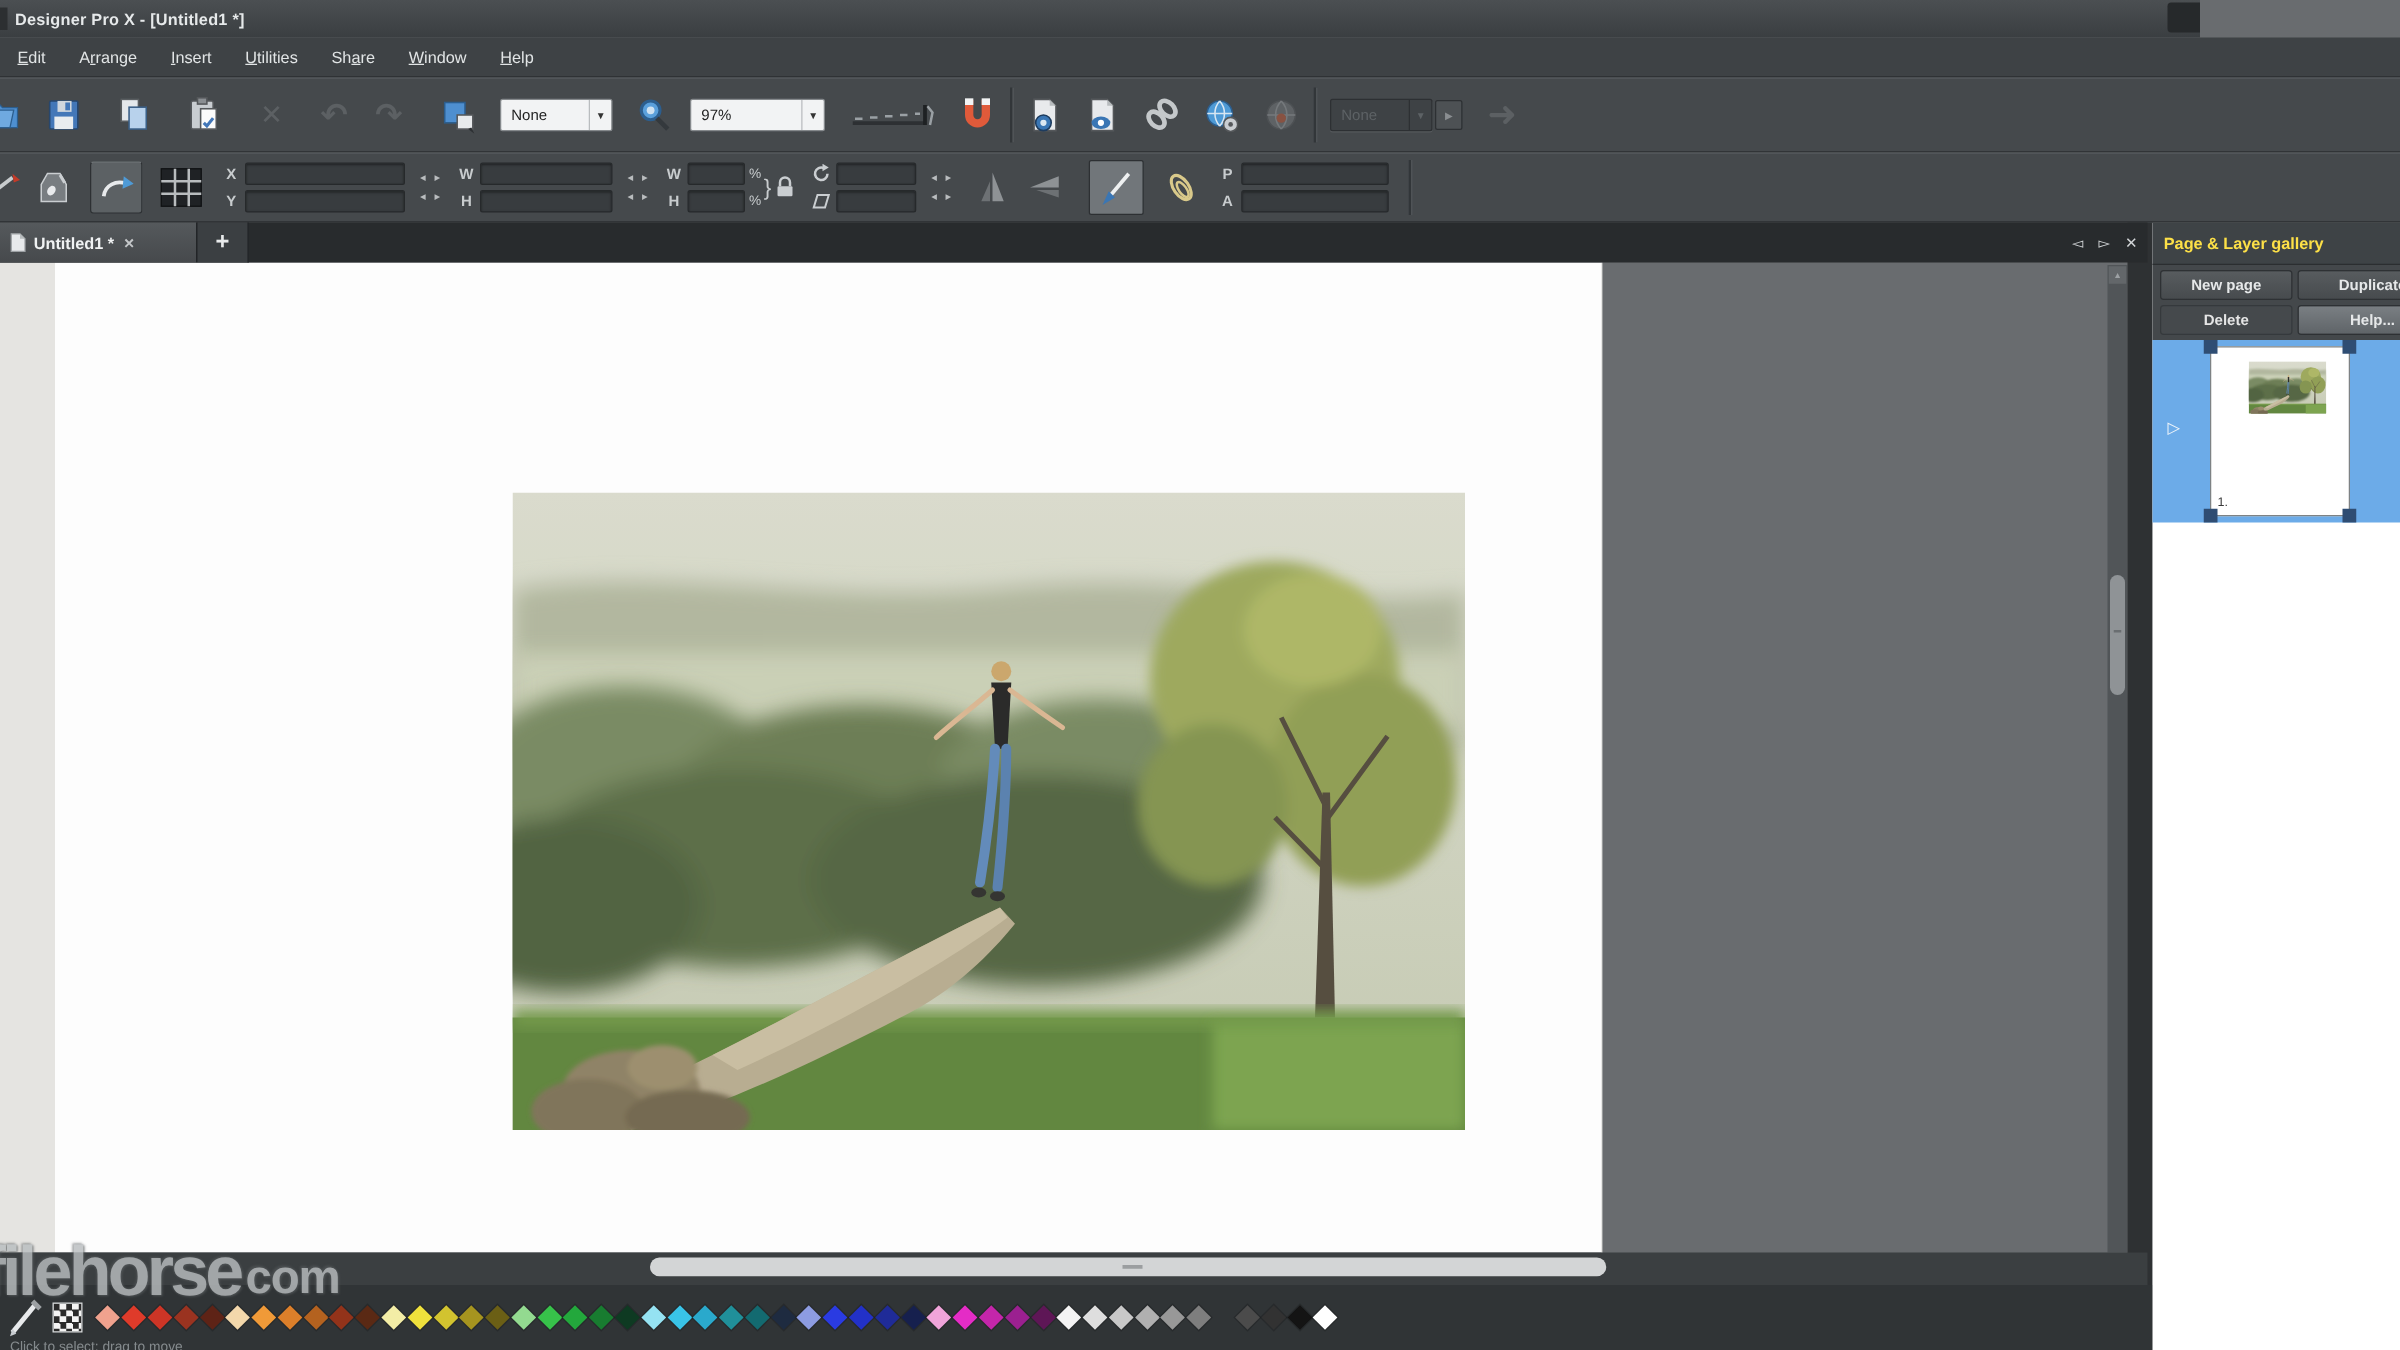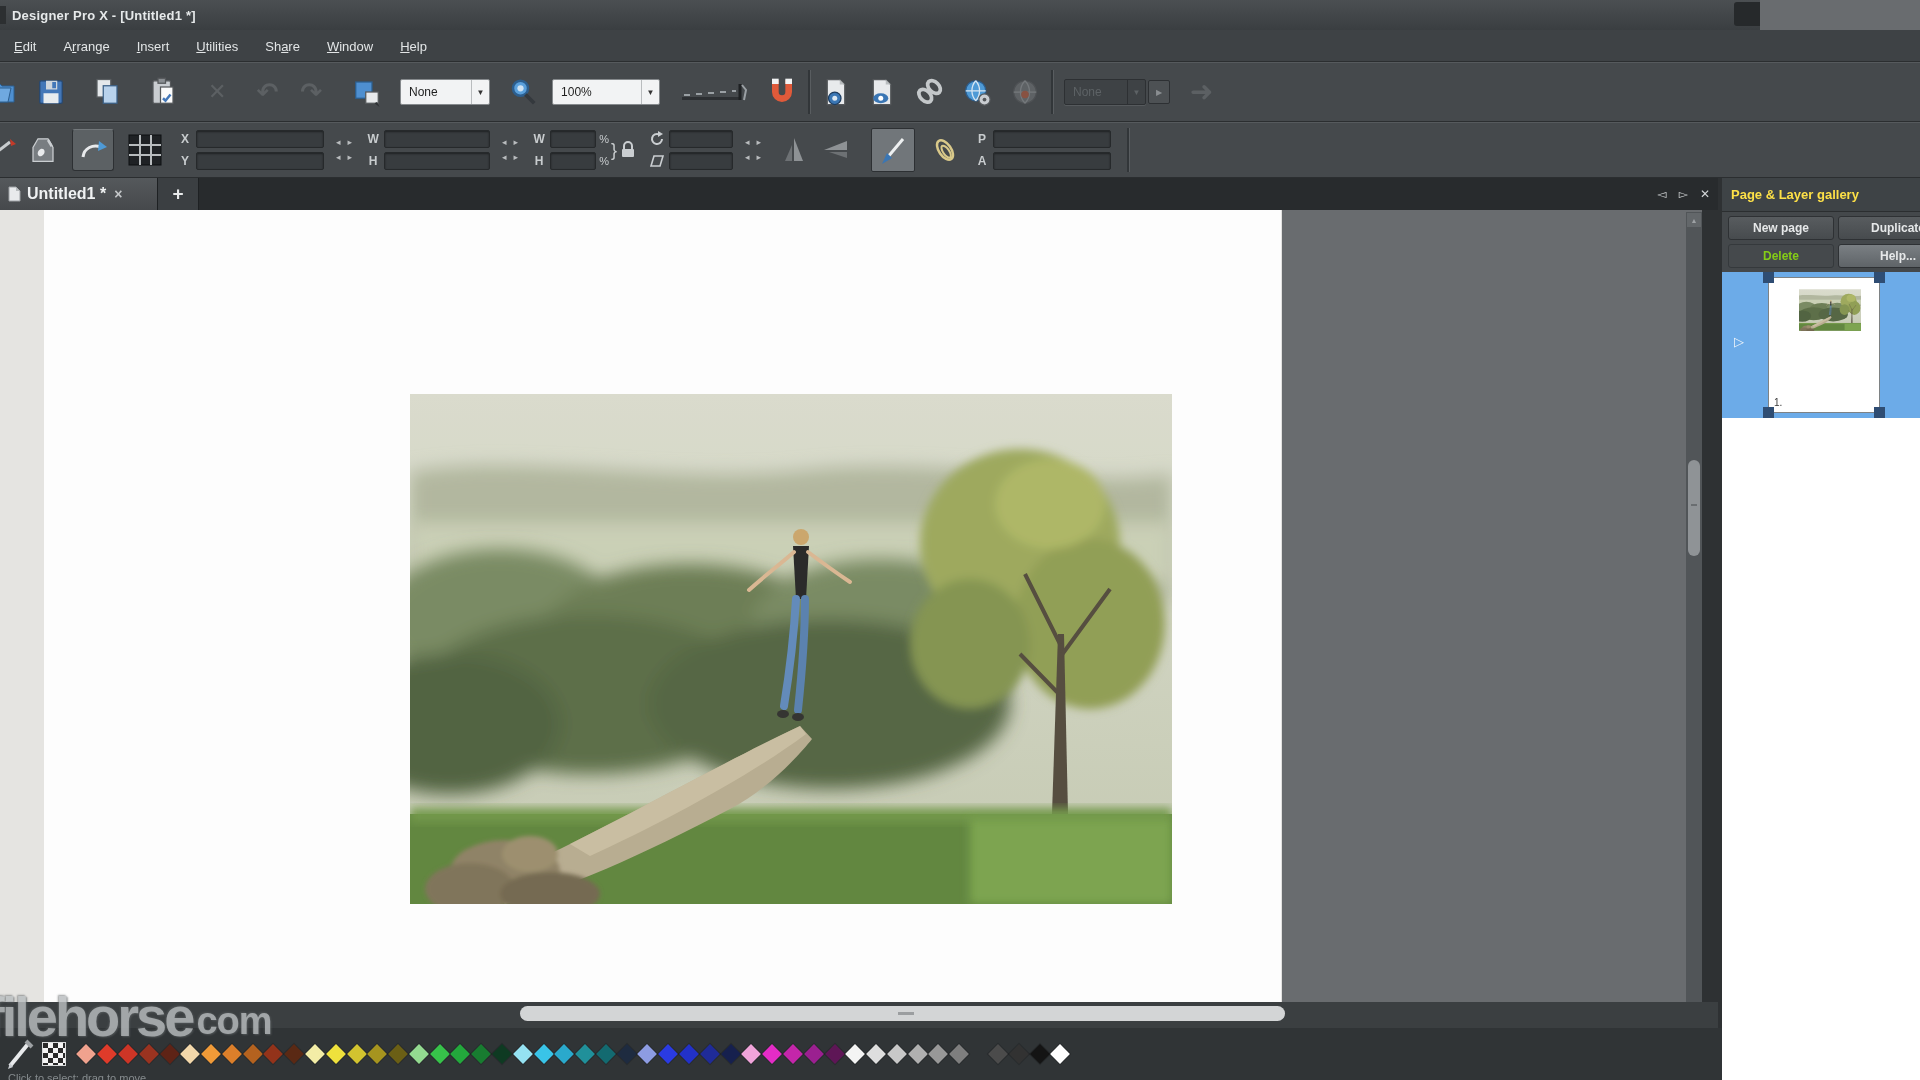--- a/index.html
+++ b/index.html
@@ -46,21 +46,21 @@
   .toolbtn-pressed{width:40px;height:40px;background:#5c6164;border:1px solid #2d3033;
      border-top-color:#73787b;border-radius:3px;display:flex;align-items:center;justify-content:center;}
   .toolbtn-active{width:42px;height:42px;background:#71767a;border:1px solid #2d3033;
      border-radius:2px;display:flex;align-items:center;justify-content:center;}
   .pctsign{color:#c8ccce;font-size:11px;margin-left:3px;}
   .brace{color:#c8ccce;font-size:18px;margin:0 2px;}
   
   .tabbar{position:absolute;left:0;top:178px;width:1718px;height:32px;background:#282b2d;z-index:20;display:flex;}
   .tab-active{height:32px;width:158px;background:linear-gradient(#55595c,#46494c);
      display:flex;align-items:center;padding:0 8px;box-sizing:border-box;border-right:1px solid #1e2123;}
-  .tab-label{color:#f0f2f3;font-size:16px;font-weight:bold;margin:0 8px 0 6px;white-space:nowrap;}
+  .tab-label{color:#f0f2f3;font-size:13px;font-weight:bold;margin:0 8px 0 6px;white-space:nowrap;}
   .tab-close{color:#c4c7c9;font-size:14px;font-weight:bold;}
   .tab-plus{height:32px;width:40px;background:#3b3f42;border-right:1px solid #1e2123;
      display:flex;align-items:center;justify-content:center;color:#e8eaeb;font-size:19px;font-weight:bold;}
   .tabnav{position:absolute;right:8px;top:0;height:32px;display:flex;align-items:center;gap:12px;
      color:#d3d6d8;font-size:12px;}
   .tabnav span{cursor:default;}
   
   .left-strip{position:absolute;left:0;top:210px;width:44px;height:792px;background:#e5e4e1;z-index:1;}
   .page{position:absolute;left:44px;top:210px;width:1238px;height:792px;background:#fdfdfd;z-index:1;
      box-shadow:inset -1px 0 0 #e2e2e0;}
@@ -79,21 +79,21 @@
   
   .gallery{position:absolute;left:1722px;top:178px;width:198px;height:902px;background:#ffffff;z-index:4;}
   .g-header{height:34px;background:#3e4346;display:flex;align-items:center;padding-left:9px;
      border-bottom:1px solid #2b2e30;box-sizing:border-box;}
   .g-title{color:#fde047;font-size:13px;font-weight:bold;}
   .g-btns{background:#44484b;padding:4px 0 4px 6px;display:grid;grid-template-columns:106px 120px;
      grid-auto-rows:24px;gap:4px;overflow:hidden;}
   .g-btn{background:linear-gradient(#585c5f,#474b4e);border:1px solid #2e3134;border-radius:3px;
      color:#e6e8e9;font-size:12px;font-weight:bold;display:flex;align-items:center;justify-content:center;
      white-space:nowrap;overflow:hidden;}
-  .g-btn.disabled{background:#45494c;color:#84cc16;border-color:#35393c;}
+  .g-btn.disabled{background:#45494c;color:#e5e5e5;border-color:#35393c;}
   .g-btn.light{background:linear-gradient(#7a7f83,#5f6468);}
   .g-row{position:relative;height:146px;background:#6cabe8;}
   .g-expand{position:absolute;left:12px;top:62px;color:#f2f6fa;font-size:13px;}
   .g-thumb{position:absolute;left:46px;top:5px;width:112px;height:136px;background:#fff;
      border:1px solid #7e8284;box-sizing:border-box;}
   .g-thumb svg{position:absolute;left:30px;top:11px;}
   .g-pagenum{position:absolute;left:5px;bottom:4px;font-size:10px;color:#3a3a3a;}
   .handle{position:absolute;width:11px;height:11px;background:#2f4d73;}
   .handle.tl{left:-6px;top:-6px;} .handle.tr{right:-6px;top:-6px;}
   .handle.bl{left:-6px;bottom:-6px;} .handle.br{right:-6px;bottom:-6px;}
@@ -179,21 +179,21 @@
       <span class="carr">▼</span>
     </span>
     <span class="tbtn" style="margin-left:18px">
       <svg width="30" height="30" viewBox="0 0 24 24">
           <circle cx="10" cy="9" r="6" fill="#5aa0dc" stroke="#2c5e8e" stroke-width="2"></circle>
           <circle cx="10" cy="9" r="2.5" fill="#cfe2f2"></circle>
           <line x1="14" y1="14" x2="21" y2="21" stroke="#34393d" stroke-width="3"></line>
         </svg>
     </span>
     <span class="combo" style="width:106px;margin-left:14px">
-      <span class="cval">100%</span>
+      <span class="cval">97%</span>
       <span class="carr">▼</span>
     </span>
     <span class="tbtn" style="margin-left:22px">
       <svg width="66" height="22" viewBox="0 0 66 22">
           <g stroke="#9aa0a4" stroke-width="2">
             <line x1="2" y1="14" x2="8" y2="14"></line>
             <line x1="14" y1="13" x2="20" y2="13"></line>
             <line x1="26" y1="12" x2="32" y2="12"></line>
             <line x1="38" y1="11" x2="44" y2="11"></line>
             <line x1="50" y1="10" x2="54" y2="10"></line>

